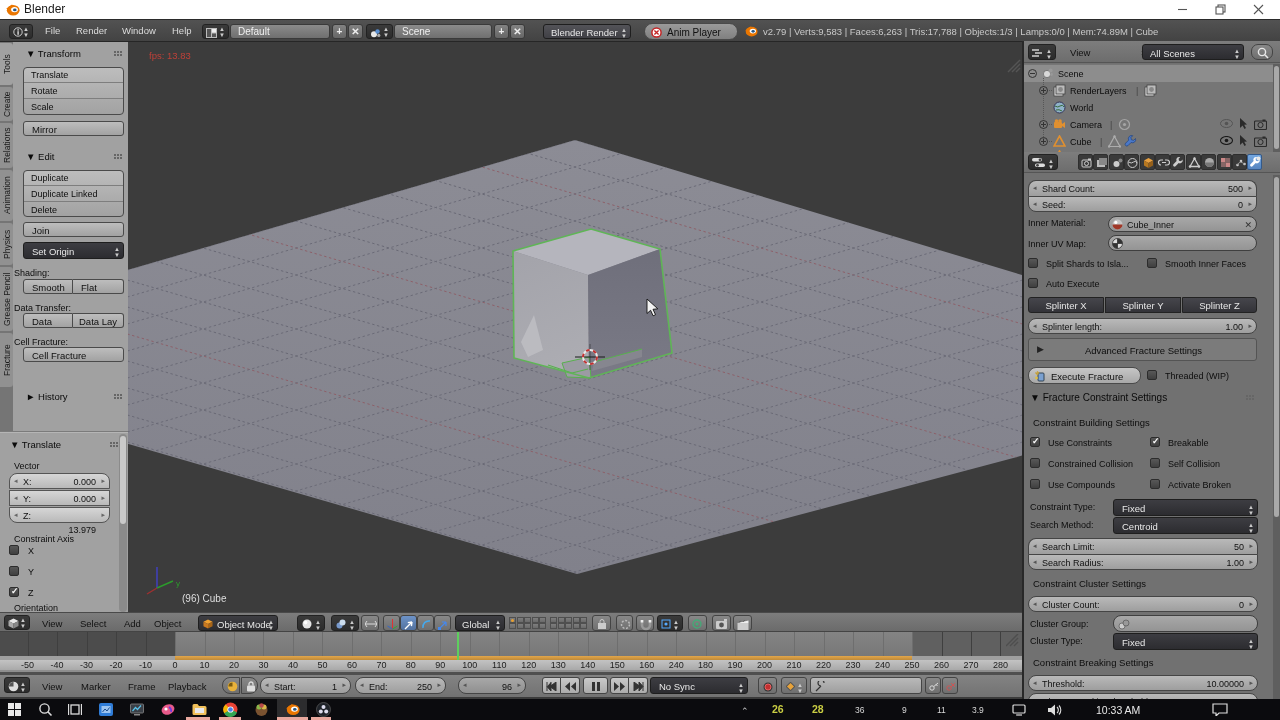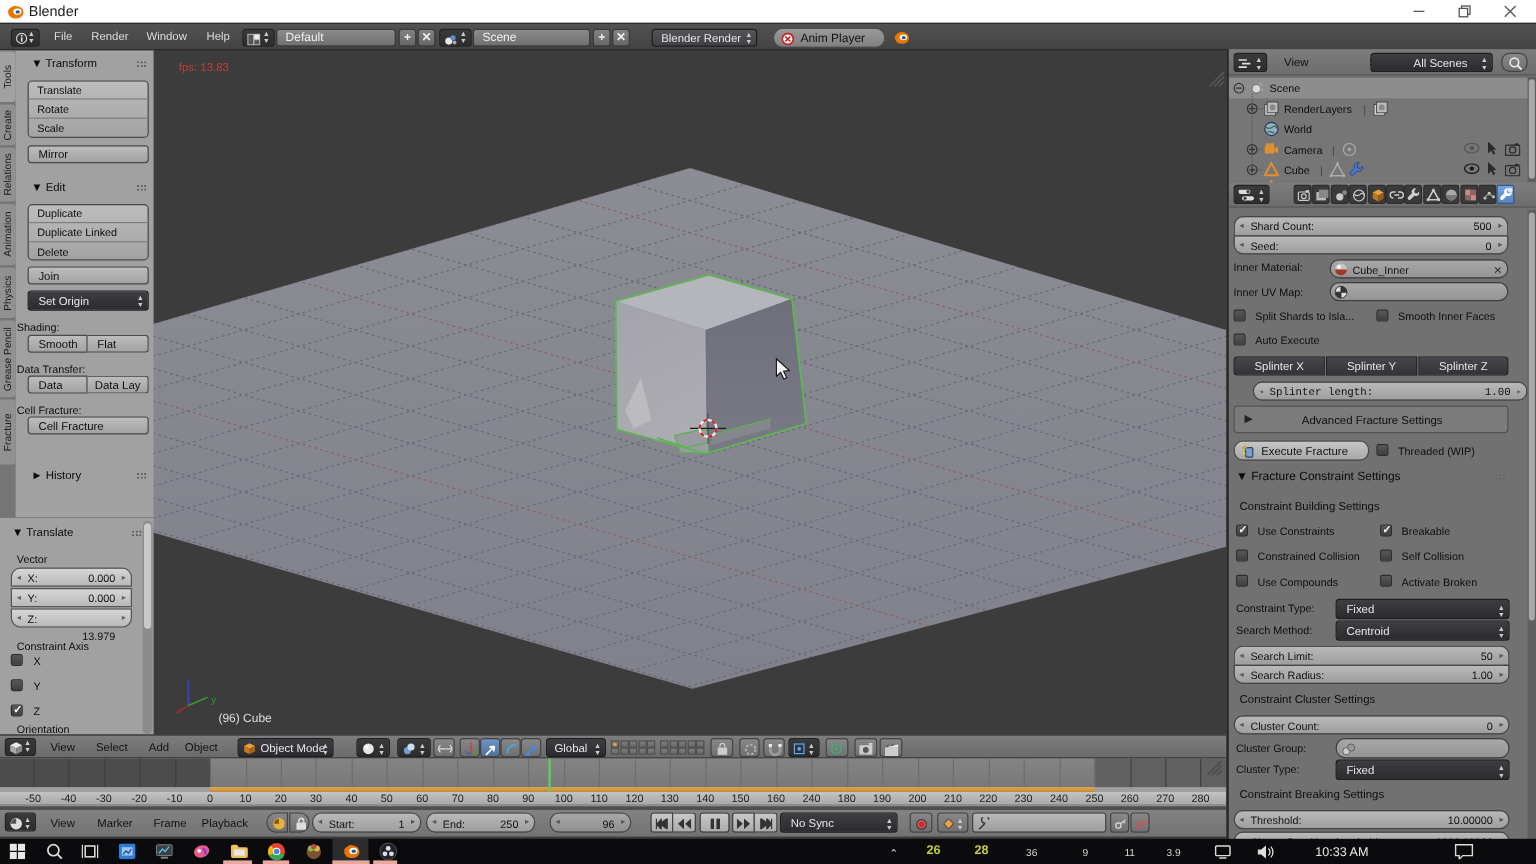--- a/index.html
+++ b/index.html
@@ -219,20 +219,21 @@
           <path d="M3.4,3.4 L7.6,7.6 M7.6,3.4 L3.4,7.6" stroke="#c42525" stroke-width="1.4"></path>
         </svg>
       <span style="position:absolute;left:22px;top:2.5px;font-size:10px;">Anim Player</span>
     </div>
     <svg class="abs" style="left:744px;top:5px" width="14" height="12" viewBox="0 0 15 13">
       <ellipse cx="8.2" cy="7.2" rx="6.4" ry="5.3" fill="#ea7600"></ellipse>
       <ellipse cx="9.5" cy="6.6" rx="3.4" ry="2.6" fill="#fff"></ellipse>
       <ellipse cx="9.8" cy="6.9" rx="1.8" ry="1.4" fill="#265787"></ellipse>
       <path d="M1,6 L7,1.5 L9,3.5 L4,6 Z" fill="#ea7600"></path>
     </svg>
+    <div class="menu" style="left:763px;top:6px;font-size:9.5px;color:#c9c9c9;">v2.79 | Verts:9,583 | Faces:6,263 | Tris:17,788 | Objects:1/3 | Lamps:0/0 | Mem:74.89M | Cube</div>
   </div>
 
   <div id="toolshelf" class="abs" style="left:0;top:42px;width:128px;height:570px;background:#a1a1a1;overflow:hidden;">
 
     <div class="abs" style="left:0;top:0;width:13px;height:390px;background:#757575;"></div>
     <div class="vtab" style="top:1px;height:42px;background:#a1a1a1;">Tools</div>
     <div class="vtab" style="top:45px;height:34px;">Create</div>
     <div class="vtab" style="top:81px;height:45px;">Relations</div>
     <div class="vtab" style="top:128px;height:51px;">Animation</div>
     <div class="vtab" style="top:181px;height:42px;">Physics</div>
@@ -658,21 +659,21 @@
               <line x1="0" y1="2" x2="7" y2="2"></line>
               <line x1="3" y1="5" x2="10" y2="5"></line>
               <line x1="0" y1="8" x2="7" y2="8"></line>
             </g>
           </svg>
         <div class="updn" style="top:3px;">▲<br>▼</div>
       </div>
       <div class="hmenu" style="left:46px;top:6px;">View</div>
       <div class="hmenu" style="left:85px;top:6px;margin-left:32px;">Search</div>
       <div class="ddark" style="left:118px;top:3px;width:102px;height:16px;">
-          <span style="position:absolute;left:7px;top:2.5px;margin-left:28px;">All Scenes</span>
+          <span style="position:absolute;left:7px;top:2.5px;">All Scenes</span>
           <div class="updn" style="top:3px;">▲<br>▼</div>
         </div>
       <div class="hbtn" style="left:227px;top:3px;width:22px;height:16px;border-radius:7px;">
         <svg class="abs" style="left:5px;top:2px" width="12" height="12">
             <circle cx="5" cy="5" r="3.6" fill="none" stroke="#e8e8e8" stroke-width="1.4"></circle>
             <line x1="7.8" y1="7.8" x2="11" y2="11" stroke="#e8e8e8" stroke-width="1.6"></line>
           </svg>
       </div>
     </div>
 
@@ -913,21 +914,21 @@
       </div>
       <div class="chk" style="left:4px;top:85px;"></div>
         <div class="plab" style="left:22px;top:86px;">Split Shards to Isla...</div>
       <div class="chk" style="left:123px;top:85px;"></div>
         <div class="plab" style="left:141px;top:86px;">Smooth Inner Faces</div>
       <div class="chk" style="left:4px;top:105px;"></div>
         <div class="plab" style="left:22px;top:106px;">Auto Execute</div>
       <div class="sbtn" style="left:4px;top:124px;width:76px;border-radius:3px 0 0 3px;">Splinter X</div>
       <div class="sbtn" style="left:81px;top:124px;width:76px;">Splinter Y</div>
       <div class="sbtn" style="left:158px;top:124px;width:75px;border-radius:0 3px 3px 0;">Splinter Z</div>
-      <div class="slider" style="left:20px;top:145px;width:229px;height:16px;font-family:Liberation Mono, monospace;">
+      <div class="slider" style="left:4px;top:145px;width:229px;height:16px;">
           <span class="la">◂</span>
           <span class="lab">Splinter length:</span>
           <span class="val">1.00</span>
           <span class="ra">▸</span>
         </div>
       <div class="abs" style="left:4px;top:165px;width:229px;height:23px;background:#7b7b7b;border:1px solid #545454;border-radius:3px;">
         <span style="position:absolute;left:8px;top:5px;color:#222;font-size:9px;">▶</span>
         <div class="plab" style="left:0;top:6px;width:229px;text-align:center;font-size:9.5px;">Advanced Fracture Settings</div>
       </div>
       <div class="tbtn" style="left:4px;top:194px;width:113px;height:17px;border-radius:8px;background:linear-gradient(#c6c6c6,#a8a8a8);">

